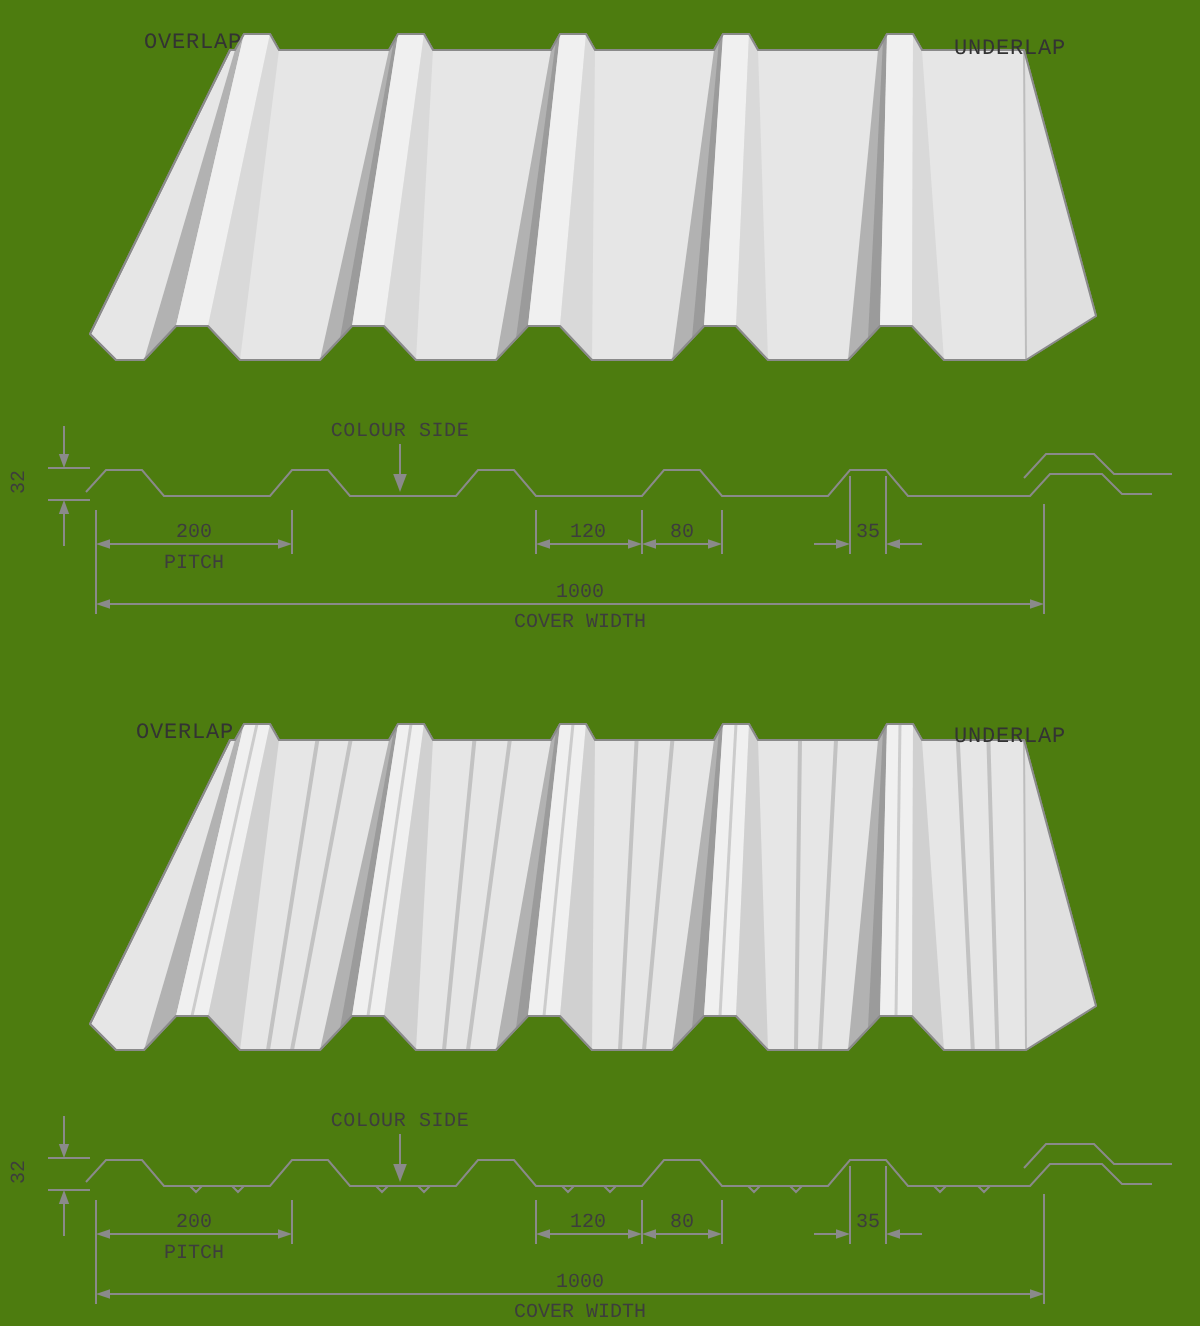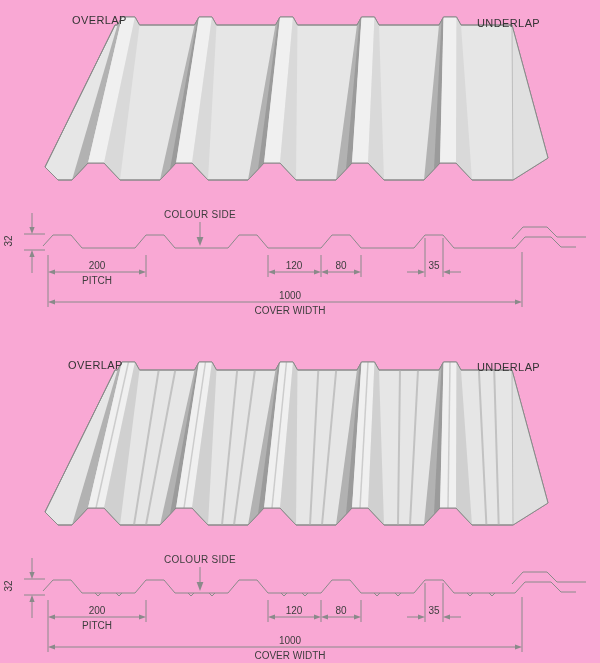--- a/index.html
+++ b/index.html
@@ -1,17 +1,17 @@
 <!DOCTYPE html>
 <html><head>
 <meta charset="utf-8">
 <style>
   html,body{margin:0;padding:0;background:#ffffff;}
-  #page{position:relative;width:600px;height:663px;background:#f9a8d4;overflow:hidden;
-        font-family:Liberation Sans, sans-serif;}
+  #page{position:relative;width:600px;height:663px;background:#4d7c0f;overflow:hidden;
+        font-family:Liberation Mono, monospace;}
   svg{position:absolute;left:0;display:block;}
   #sheet1{top:0;}
   #xsec1{top:200px;}
   #sheet2{top:345px;}
   #xsec2{top:545px;}
   .pan{fill:#e6e6e6;stroke:#8a8a8a;stroke-width:1;stroke-linejoin:round;}
   .outline{fill:none;stroke:#8a8a8a;stroke-width:1;stroke-linejoin:round;}
   .face-l{fill:#b2b2b2;}
   .face-l2{fill:#9b9b9b;}
   .face-t{fill:#f0f0f0;}

